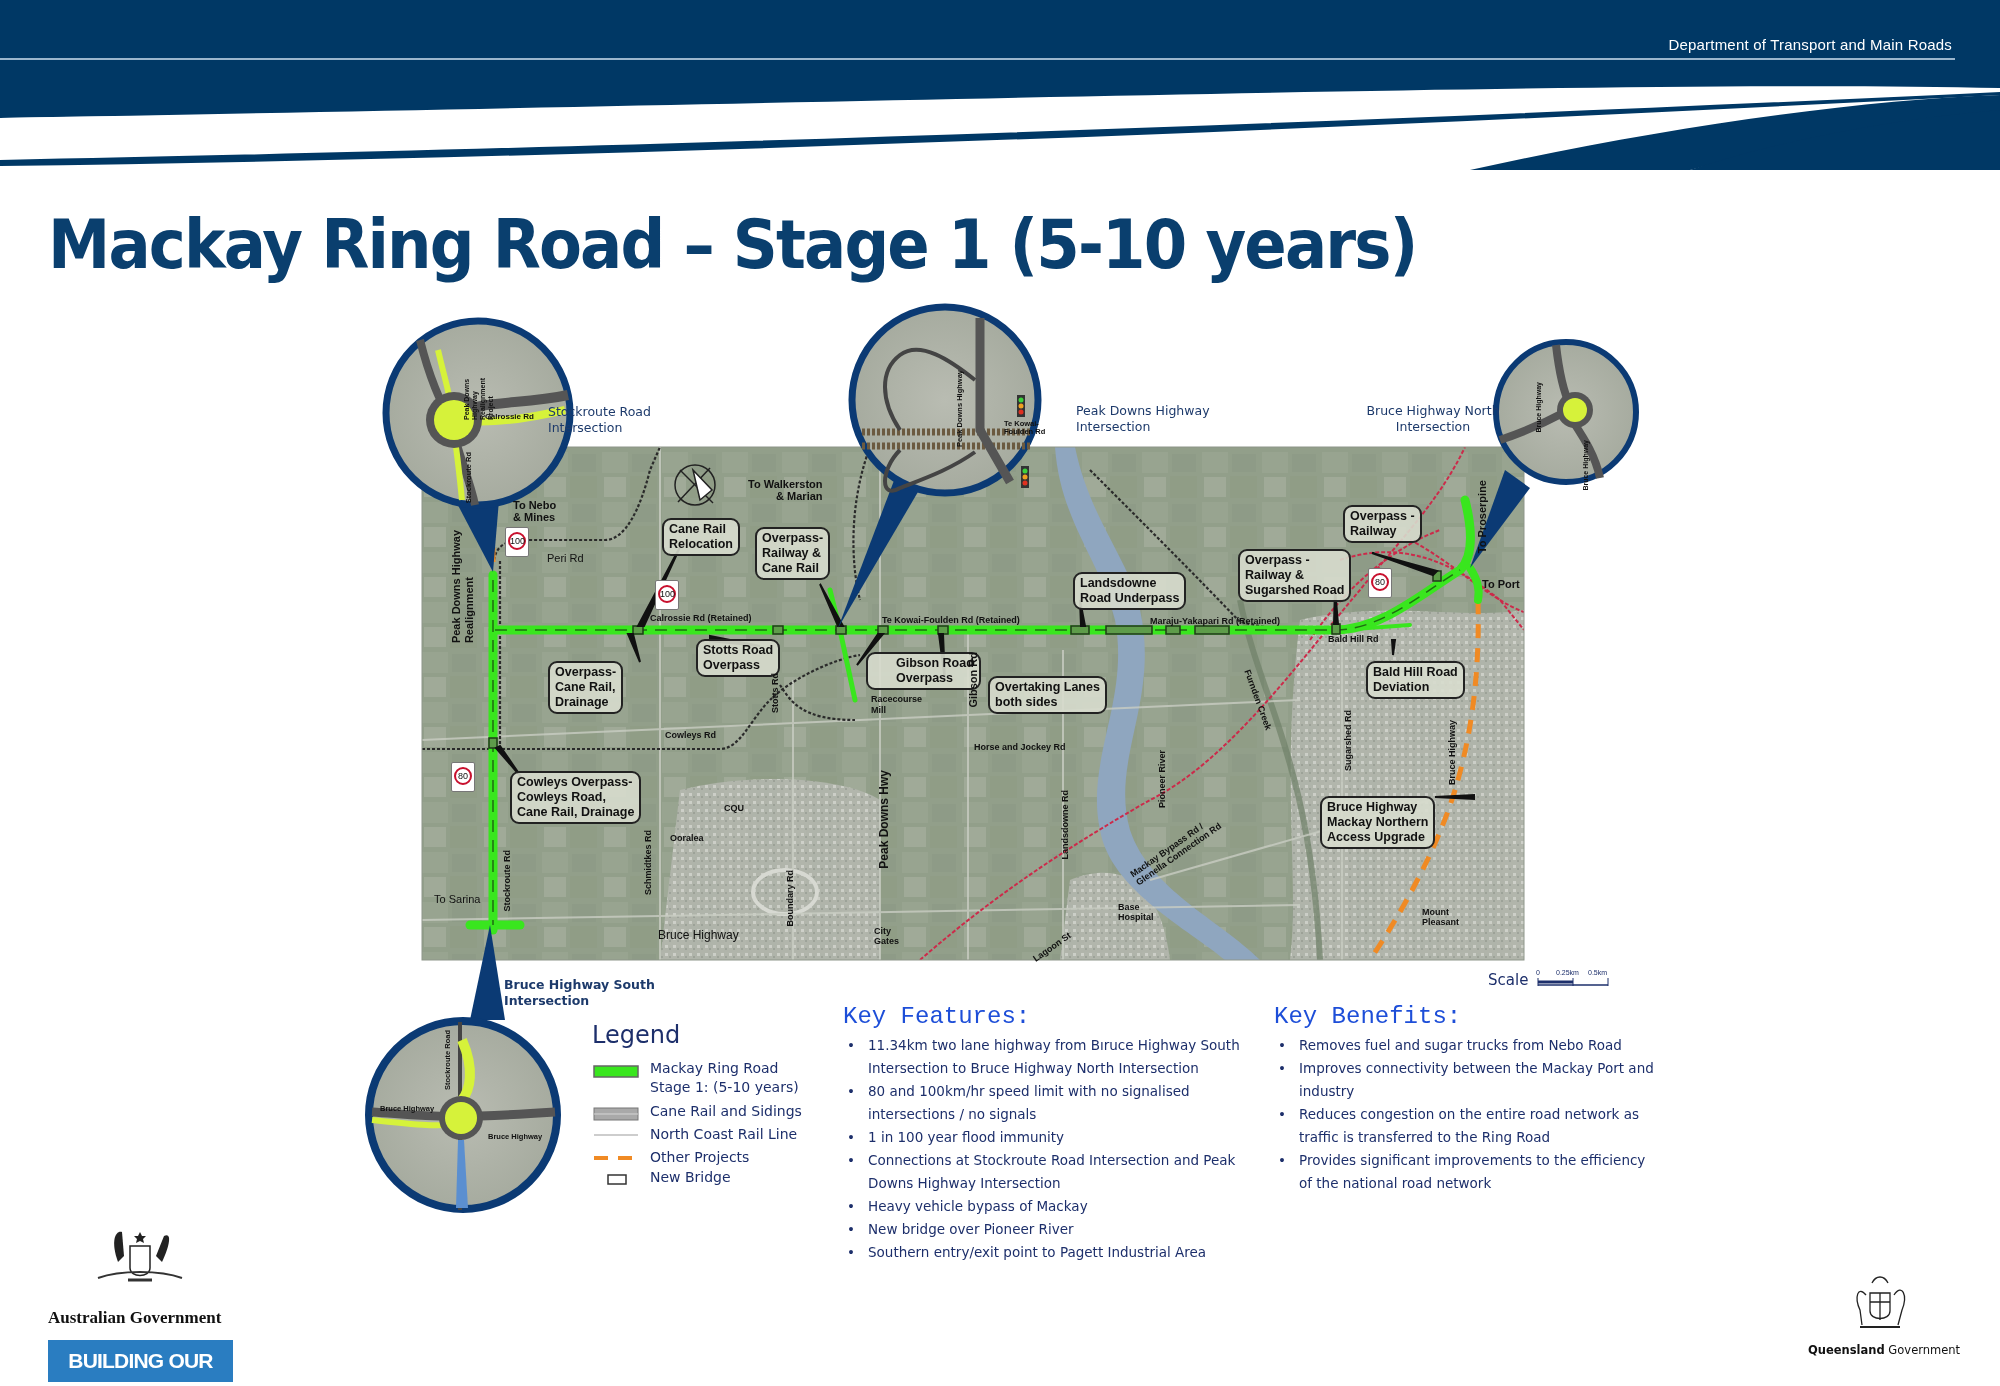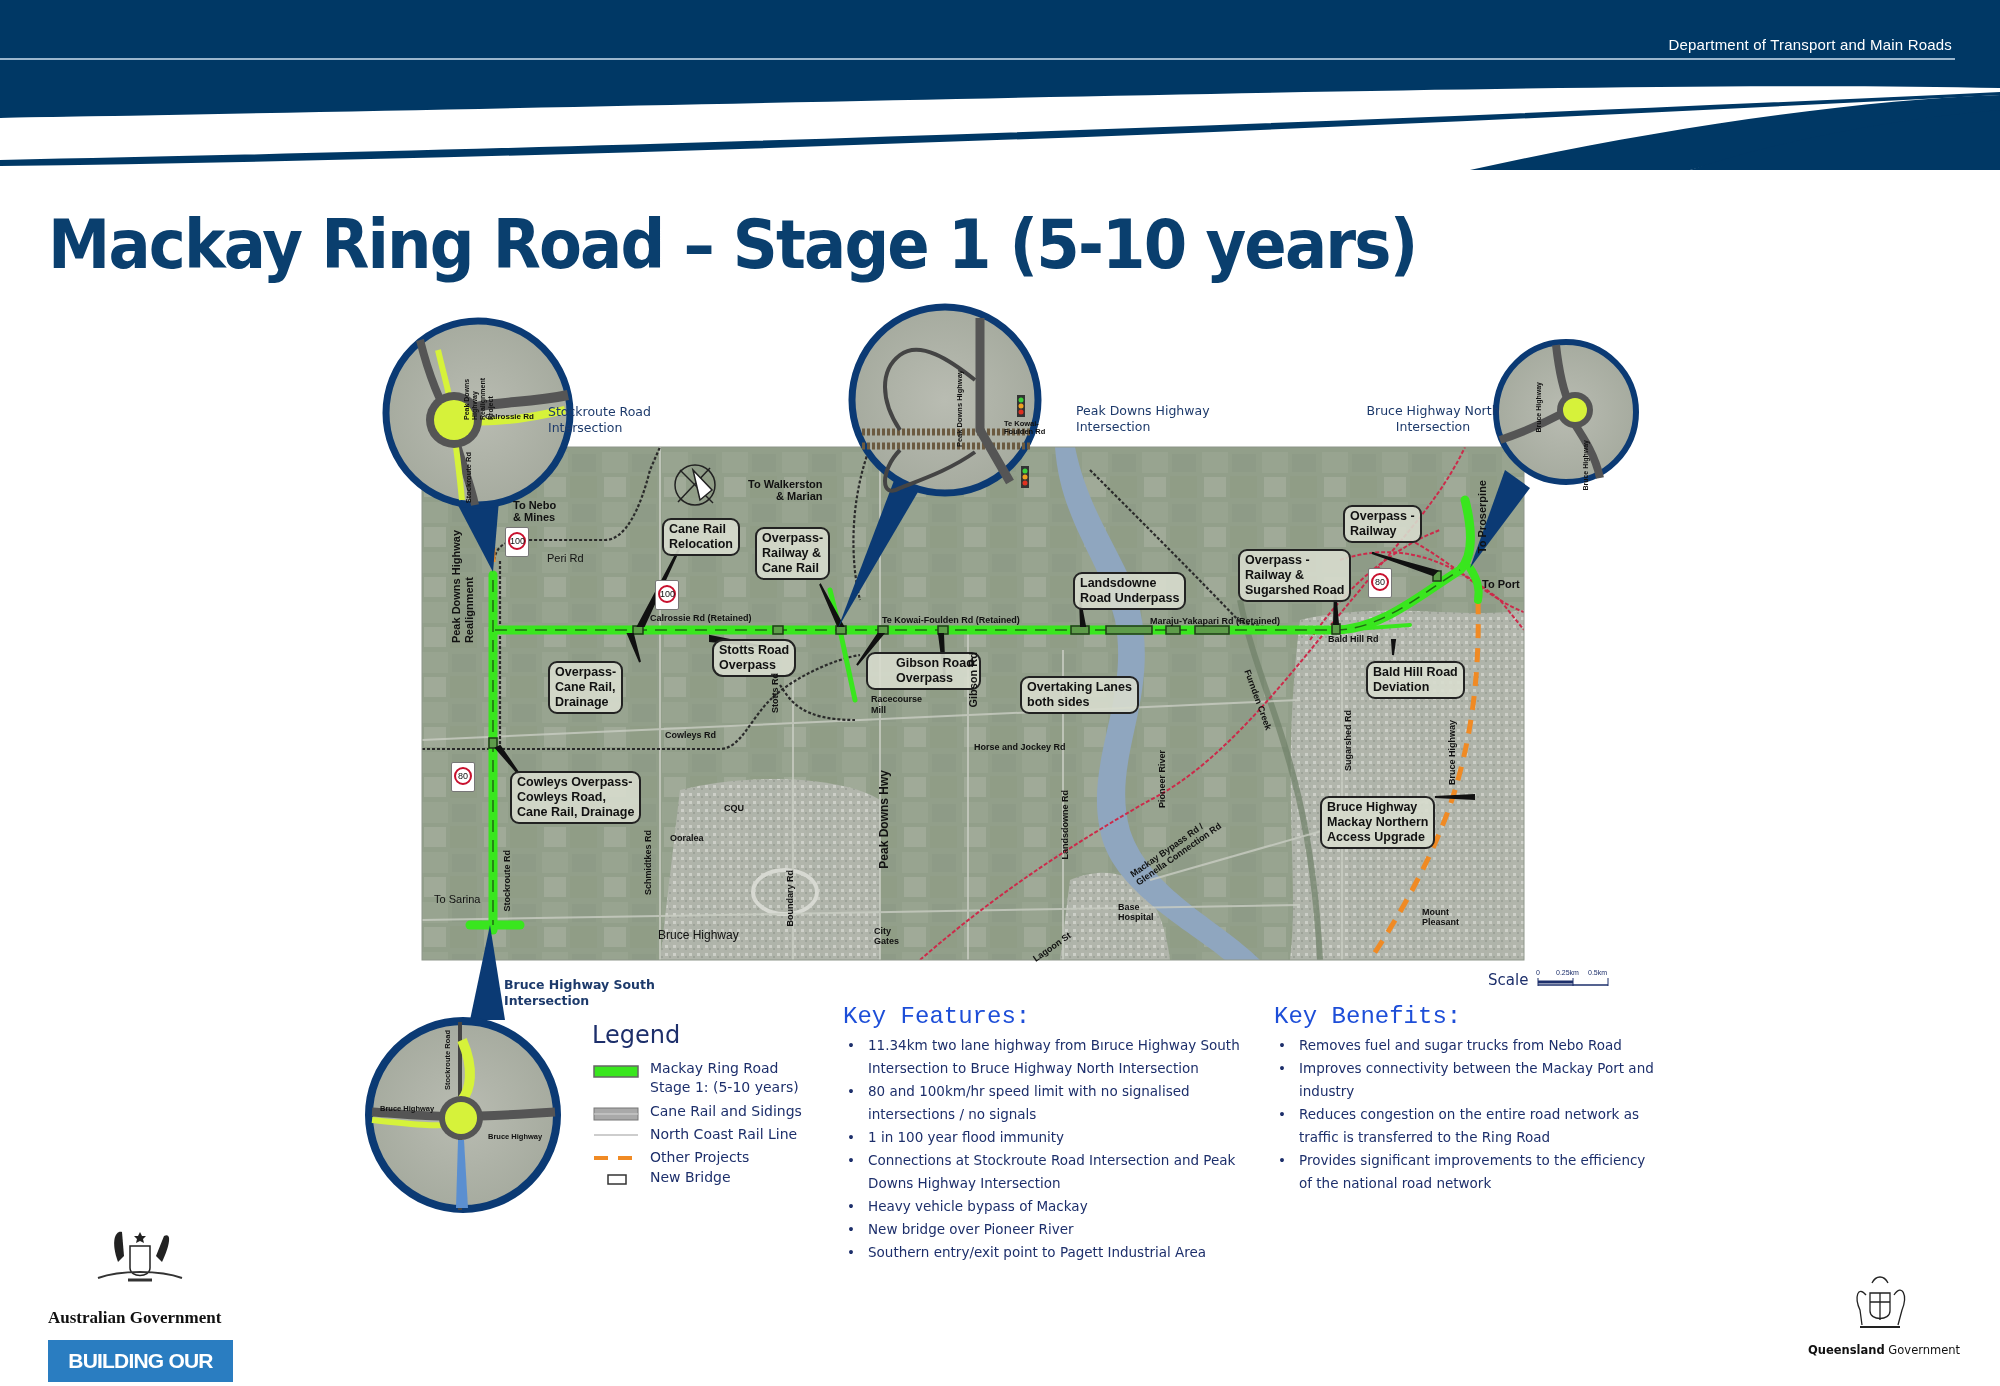--- a/index.html
+++ b/index.html
@@ -294,25 +294,25 @@
 <div class="callout" style="left:1073px;top:572px;white-space:pre;">Landsdowne
 Road Underpass</div>
 <div class="callout" style="left:1238px;top:549px;white-space:pre;">Overpass -
 Railway &amp;
 Sugarshed Road</div>
 <div class="callout" style="left:1343px;top:505px;white-space:pre;">Overpass -
 Railway</div>
 <div class="callout" style="left:548px;top:661px;white-space:pre;">Overpass-
 Cane Rail,
 Drainage</div>
-<div class="callout" style="left:712px;top:639px;white-space:pre;border-radius:11px;">Stotts Road
+<div class="callout" style="left:696px;top:639px;white-space:pre;">Stotts Road
 Overpass</div>
 <div class="callout" style="left:866px;top:652px;white-space:pre;padding-left:28px;">Gibson Road
 Overpass</div>
-<div class="callout" style="left:988px;top:676px;white-space:pre;margin-left:32px;">Overtaking Lanes
+<div class="callout" style="left:988px;top:676px;white-space:pre;">Overtaking Lanes
 both sides</div>
 <div class="callout" style="left:1366px;top:661px;white-space:pre;">Bald Hill Road
 Deviation</div>
 <div class="callout" style="left:510px;top:771px;white-space:pre;">Cowleys Overpass-
 Cowleys Road,
 Cane Rail, Drainage</div>
 <div class="callout" style="left:1320px;top:796px;white-space:pre;">Bruce Highway
 Mackay Northern
 Access Upgrade</div>
 

